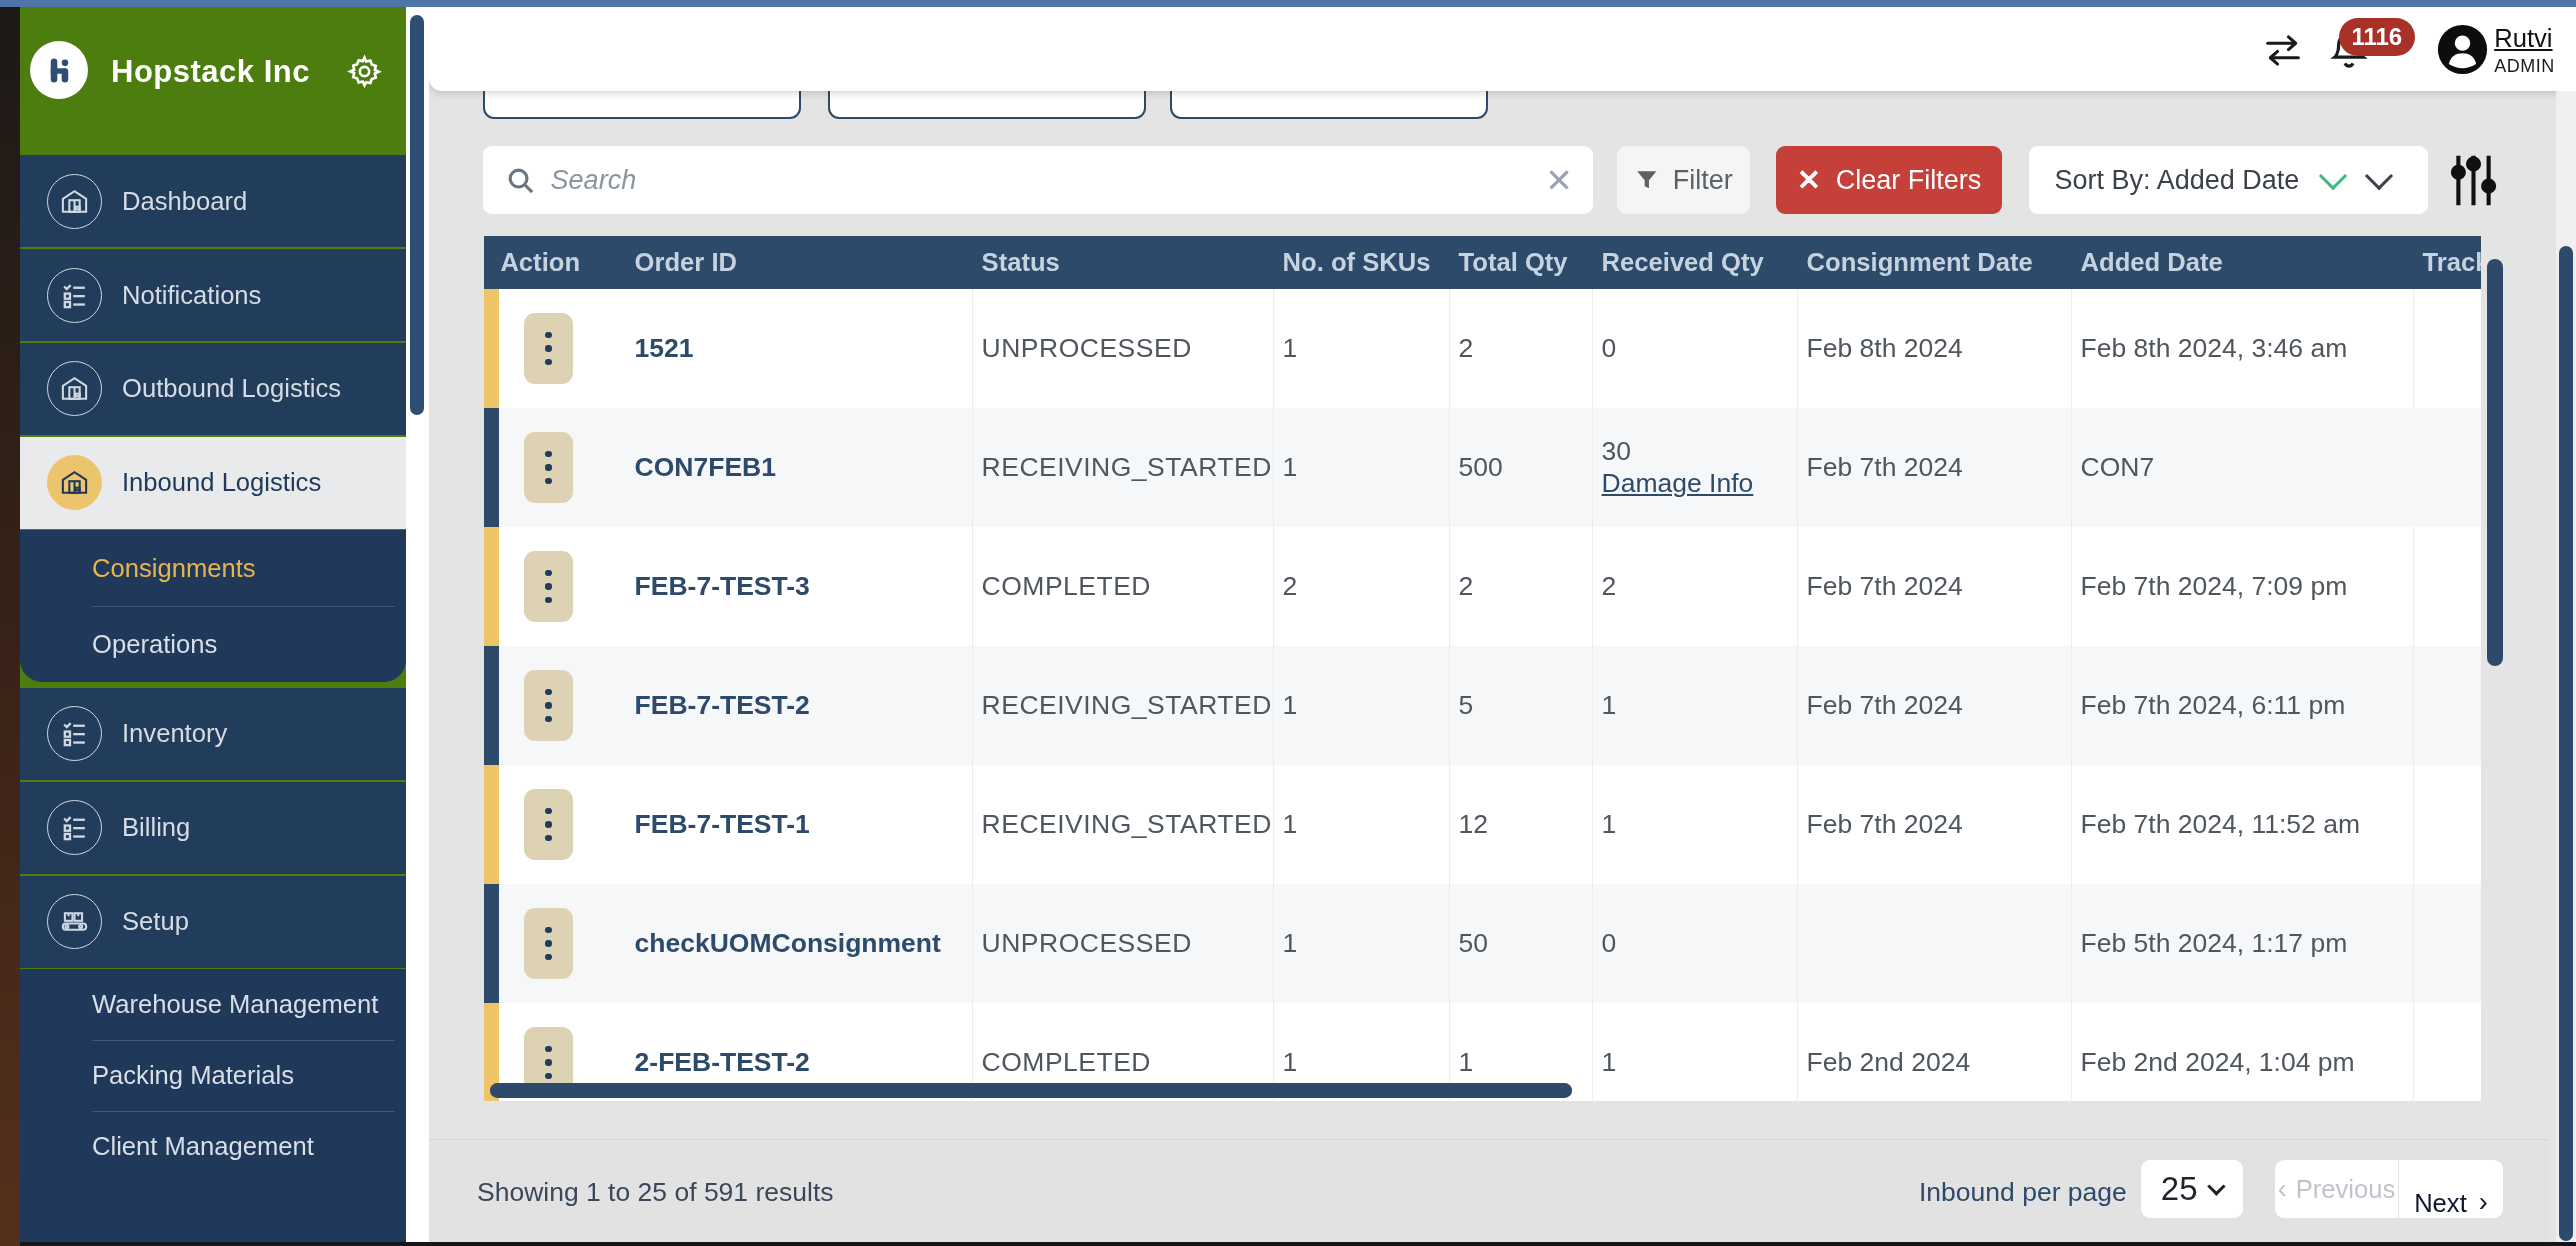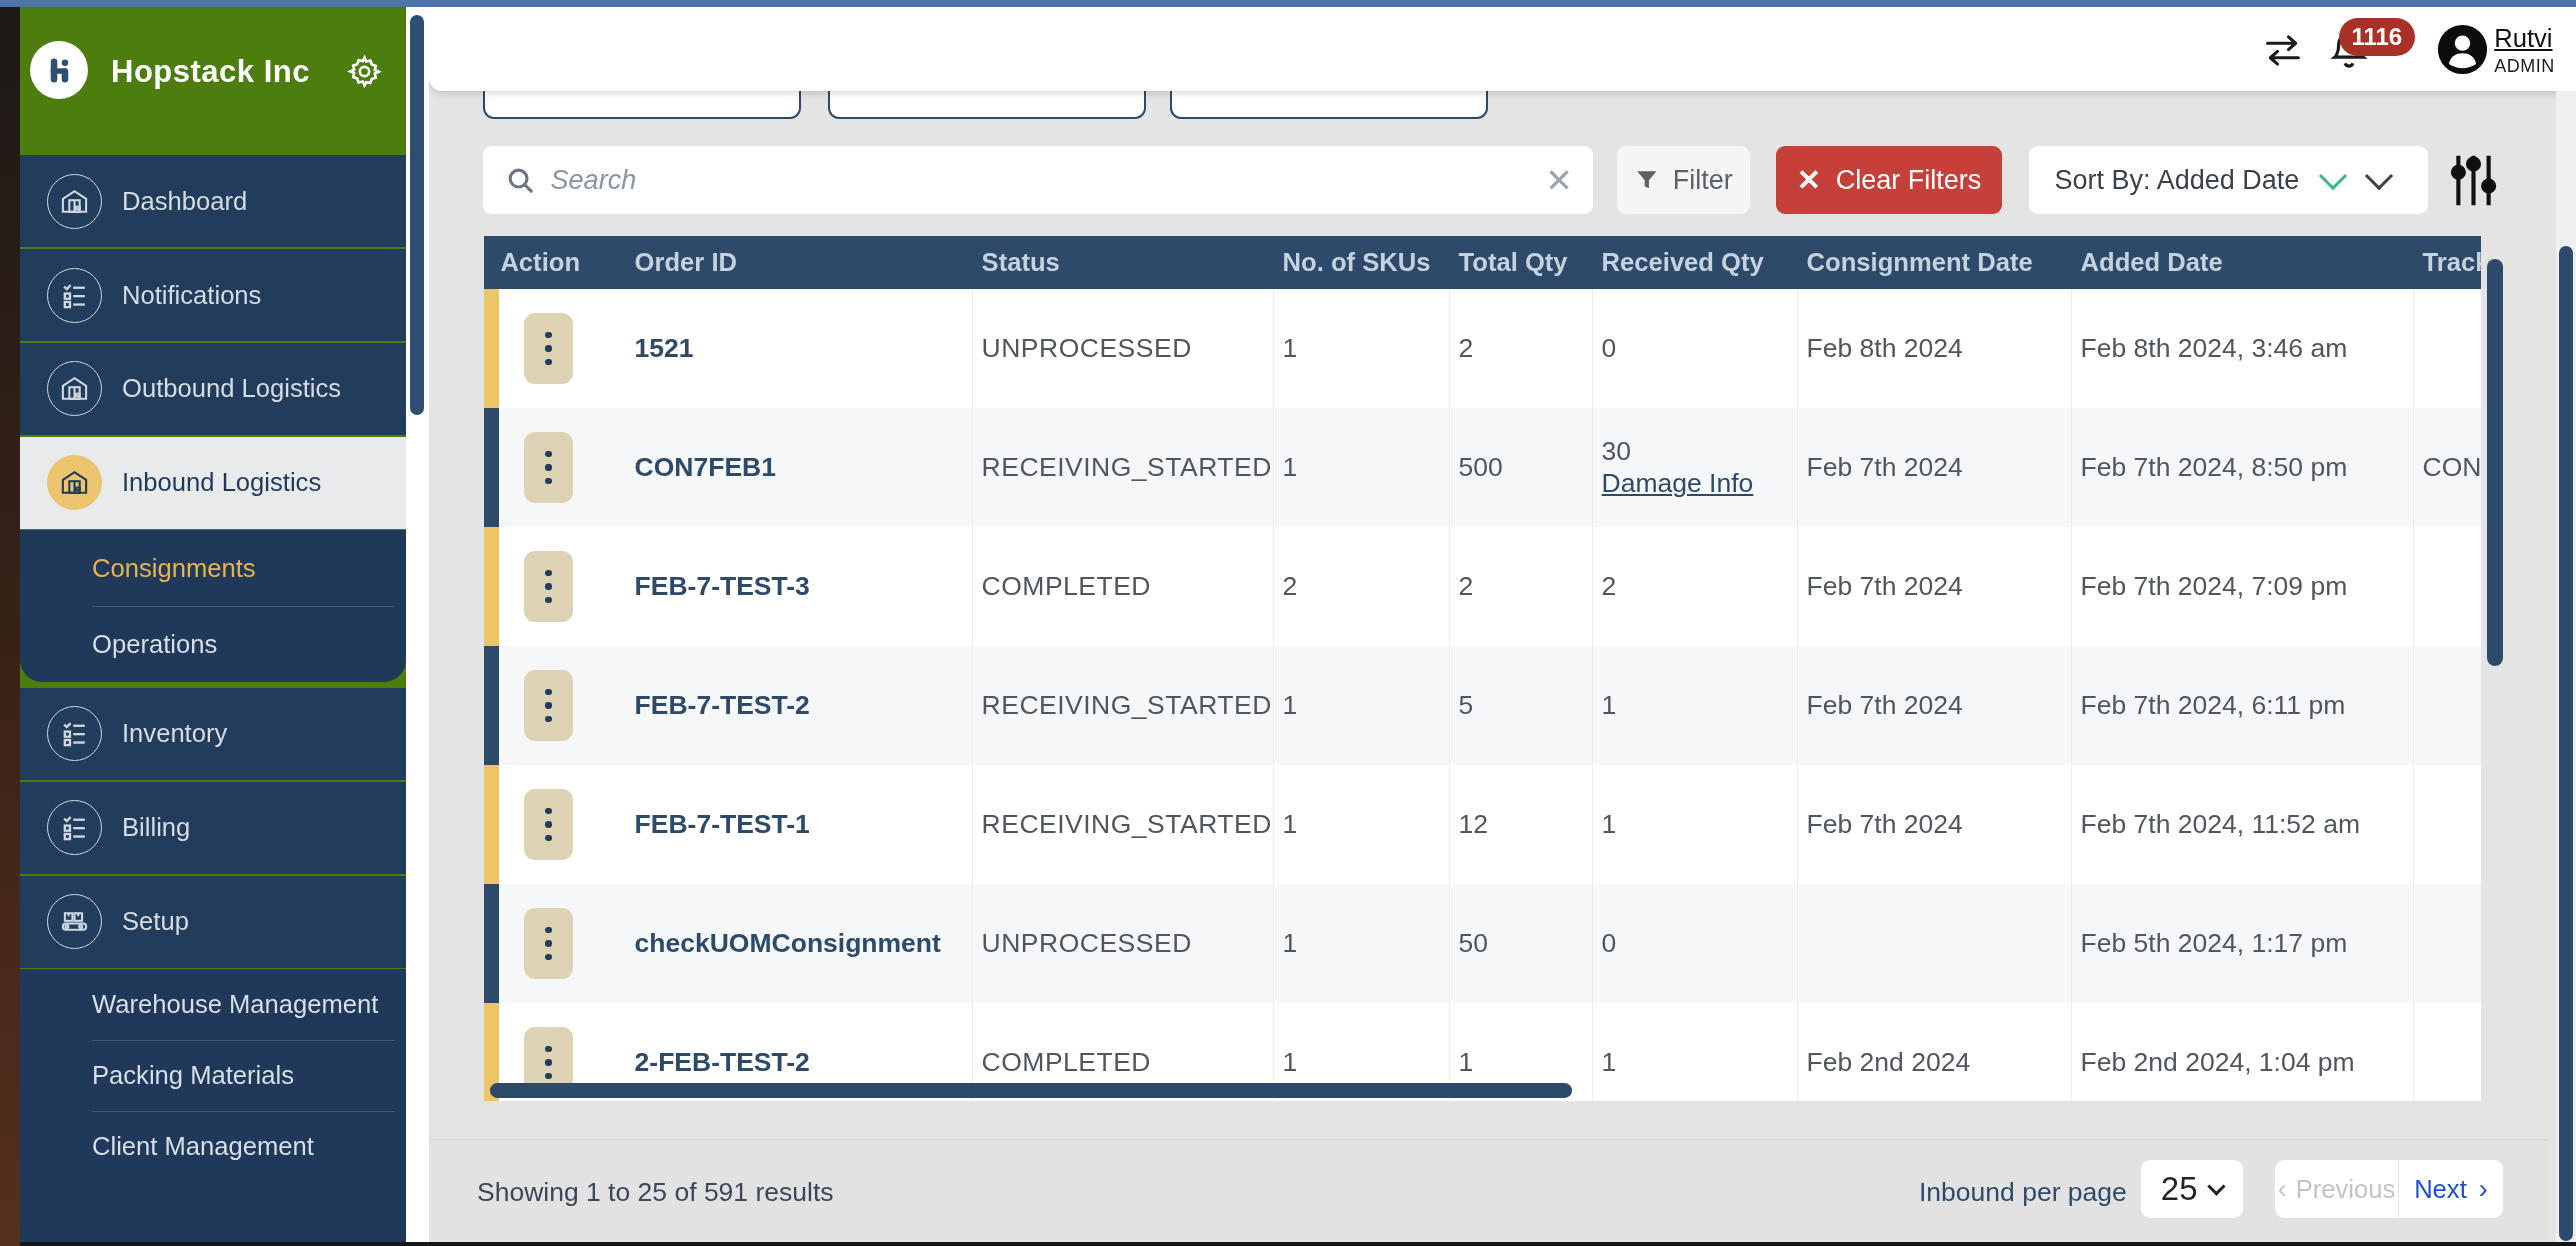--- a/index.html
+++ b/index.html
@@ -113,21 +113,21 @@
   .footer-band { position:absolute; left:422px; top:1139px; width:2127px; height:103px; background:#e2e2e2; border-top:0.9px solid #d4d4d4; z-index:2; }
   .foot-summary { position:absolute; left:55px; top:37px; font-size:26.5px; color:#3b4859; }
   .foot-rpp { position:absolute; left:1497px; top:37px; font-size:26.5px; color:#2d4a6b; }
   .pagesize { position:absolute; left:1719px; top:20px; width:102px; height:58px; background:#fff; border-radius:9px;
               display:flex; align-items:center; justify-content:center; gap:12.8px; cursor:pointer; }
   .pagesize .v { font-size:33px; color:#1f242b; }
   .pagesize .c { width:12.8px; height:12.8px; border-right:3.7px solid #1f242b; border-bottom:3.7px solid #1f242b; transform:rotate(45deg); margin-top:-5.5px; }
   .pager { position:absolute; left:1853px; top:20px; width:228px; height:58px; background:#fff; border-radius:9px;
            display:flex; align-items:stretch; overflow:hidden; }
   .pager .prev { flex:1.18; display:flex; align-items:center; justify-content:center; gap:9px; color:#c0c4ca; font-size:25.6px; cursor:default; }
-  .pager .next { flex:1; display:flex; align-items:center; justify-content:center; gap:12px; color:#1d4ed8; font-size:25.6px; cursor:pointer; border-left:0.9px solid #e3e3e3; }
+  .pager .next { flex:1; display:flex; align-items:flex-end; justify-content:center; gap:12px; color:#0f172a; font-size:25.6px; cursor:pointer; border-left:0.9px solid #e3e3e3; }
   .pager .g { font-size:27px; }
 </style>
 </head>
 <body>
 
 <div class="top-line"></div>
 <div class="left-edge"></div>
 
 <nav class="sidebar">
   <div class="logo-row">
@@ -370,21 +370,20 @@
           <a>CON7FEB1</a>
         </div>
     <div class="cell status">RECEIVING_STARTED</div>
     <div class="cell">1</div>
     <div class="cell">500</div>
     <div class="cell recv">
       <span>30</span>
       <span class="dmg">Damage Info</span>
     </div>
     <div class="cell">Feb 7th 2024</div>
-    <div class="cell">Feb 7th 2024, 8:50 pm</div>
     <div class="cell nb">CON7</div>
   </div>
 
   <div class="tbl-row">
     <div class="strip gold"></div>
     <div class="actcell">
       <div class="kebab">
             <i></i>
             <i></i>
             <i></i>

